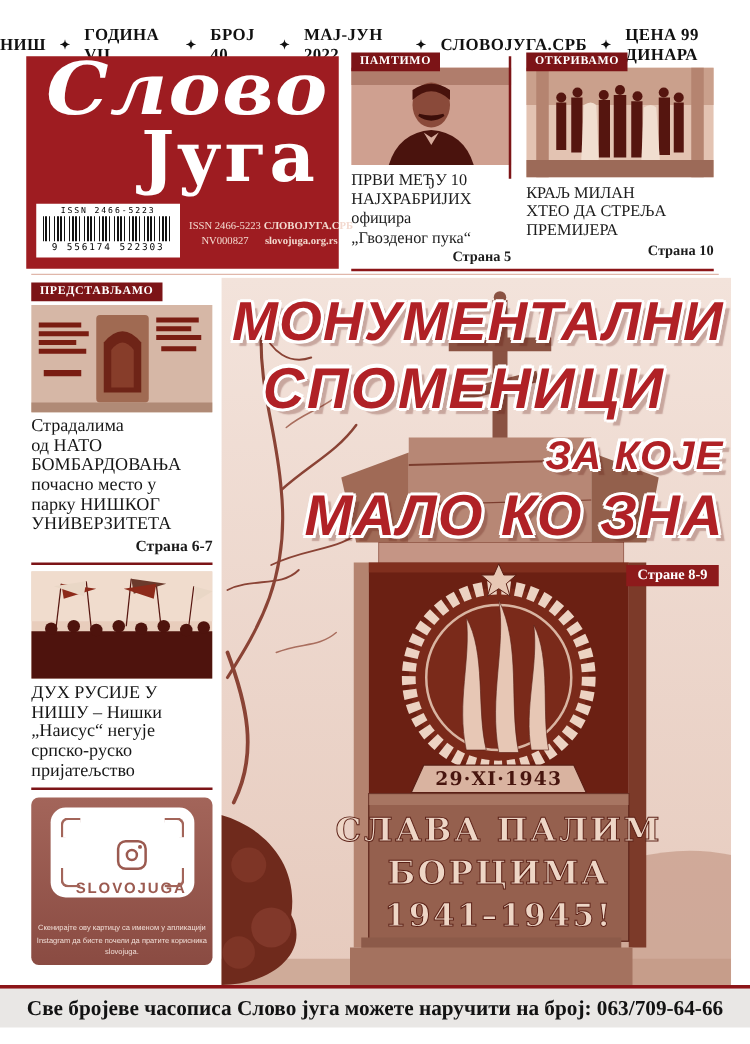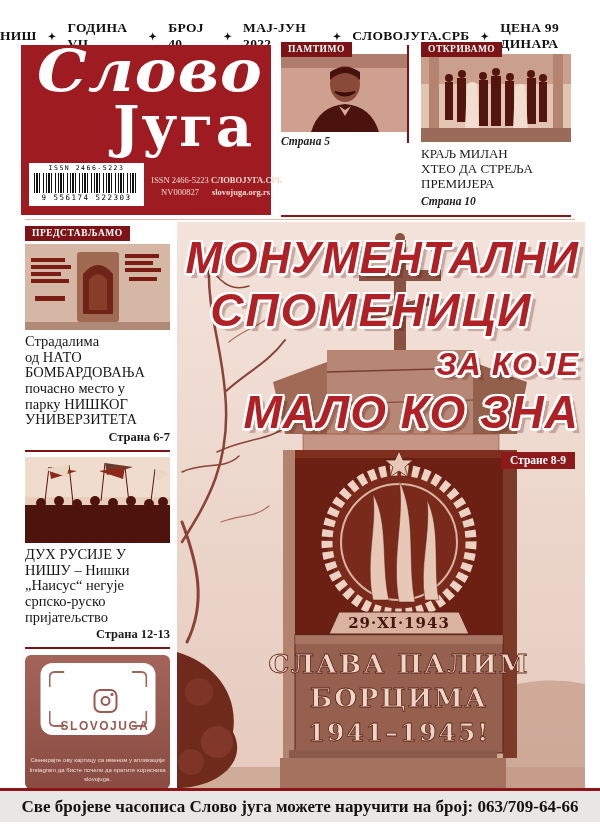--- a/index.html
+++ b/index.html
@@ -31,21 +31,21 @@
            font-size:8.5px;line-height:1.5;font-weight:bold;}
 
   .tag{display:inline-block;background:#7c1417;color:#fff;font-size:9.5px;font-weight:bold;
        letter-spacing:.5px;padding:2px 7px 3px 7px;}
   .teaser{position:absolute;top:0;}
   .teaser .tag{position:absolute;top:-3px;left:0;z-index:2;}
   .t1{left:260px;width:128px;}
   .t2{left:400px;width:150px;}
   .tphoto{margin-top:9px;width:100%;display:block;}
   .teaser-title{font-size:13px;line-height:1.17;margin-top:4px;white-space:pre-line;color:#1c1c1c;}
-  .pageref{text-align:left;font-weight:bold;font-size:11.5px;margin-top:3px;color:#1c1c1c;font-style:italic;}
+  .pageref{text-align:right;font-weight:bold;font-size:11.5px;margin-top:3px;color:#1c1c1c;}
   .vline{position:absolute;left:386px;top:0;width:2px;height:98px;background:#7c1417;}
   .teaser-rule{position:absolute;left:260px;top:170px;width:290px;height:2px;background:#8c1518;}
   .pink-rule{position:absolute;left:25px;top:219px;width:550px;height:1px;background:#e0b7aa;}
 
   
   .sidebar{position:absolute;left:25px;top:222px;width:145px;}
   .sphoto{margin-top:3px;width:100%;display:block;}
   .story-title{font-size:14.5px;line-height:1.08;margin-top:4px;white-space:pre-line;color:#161616;}
   .story-page{text-align:right;font-weight:bold;font-size:12.5px;margin-top:2px;}
   .sdivider{height:2px;background:#7c1417;margin:5px 0 5px 0;}
@@ -136,20 +136,24 @@
       <svg class="tphoto" width="128" height="78" viewBox="0 0 128 78">
         <rect width="128" height="78" fill="#d7ab9c"></rect>
         <rect width="128" height="78" fill="#c2907f" opacity=".4"></rect>
         <rect x="0" y="0" width="128" height="14" fill="#b07d6c"></rect>
         <ellipse cx="64" cy="30" rx="15" ry="18" fill="#8a4a3a"></ellipse>
         <path d="M49,26 Q64,12 79,26 L79,18 Q64,8 49,18 Z" fill="#48120c"></path>
         <path d="M54,38 Q64,45 74,38 Q64,41 54,38" fill="#3c0e09" stroke="#3c0e09" stroke-width="2"></path>
         <path d="M30,78 Q38,52 64,50 Q90,52 98,78 Z" fill="#4a130d"></path>
         <path d="M58,52 L64,62 L70,52 L64,56 Z" fill="#d7ab9c"></path>
       </svg>
+      <div class="teaser-title">ПРВИ МЕЂУ 10
+НАЈХРАБРИЈИХ
+официра
+„Гвозденог пука“</div>
       <div class="pageref">Страна 5</div>
     </div>
 
     <div class="vline"></div>
 
     <div class="teaser t2">
       <span class="tag">ОТКРИВАМО</span>
       <svg class="tphoto" width="150" height="88" viewBox="0 0 150 88">
         <rect width="150" height="88" fill="#e3c3b2"></rect>
         <rect x="0" y="0" width="150" height="30" fill="#caa08c"></rect>
@@ -245,21 +249,20 @@
           <circle cx="106" cy="44" r="5"></circle>
         <circle cx="124" cy="47" r="5"></circle>
           <circle cx="138" cy="45" r="5"></circle>
       </g>
     </svg>
     <div class="story-title">ДУХ РУСИЈЕ У
 НИШУ – Нишки
 „Наисус“ негује
 српско-руско
 пријатељство</div>
-    <div class="story-page">Страна 12-13</div>
 
     <div class="sdivider"></div>
 
     <div class="ig-card">
       <div class="ig-white">
         <span class="corner c-tl"></span>
         <span class="corner c-tr"></span>
         <span class="corner c-bl"></span>
         <span class="corner c-br"></span>
         <span class="ig-icon"></span>

